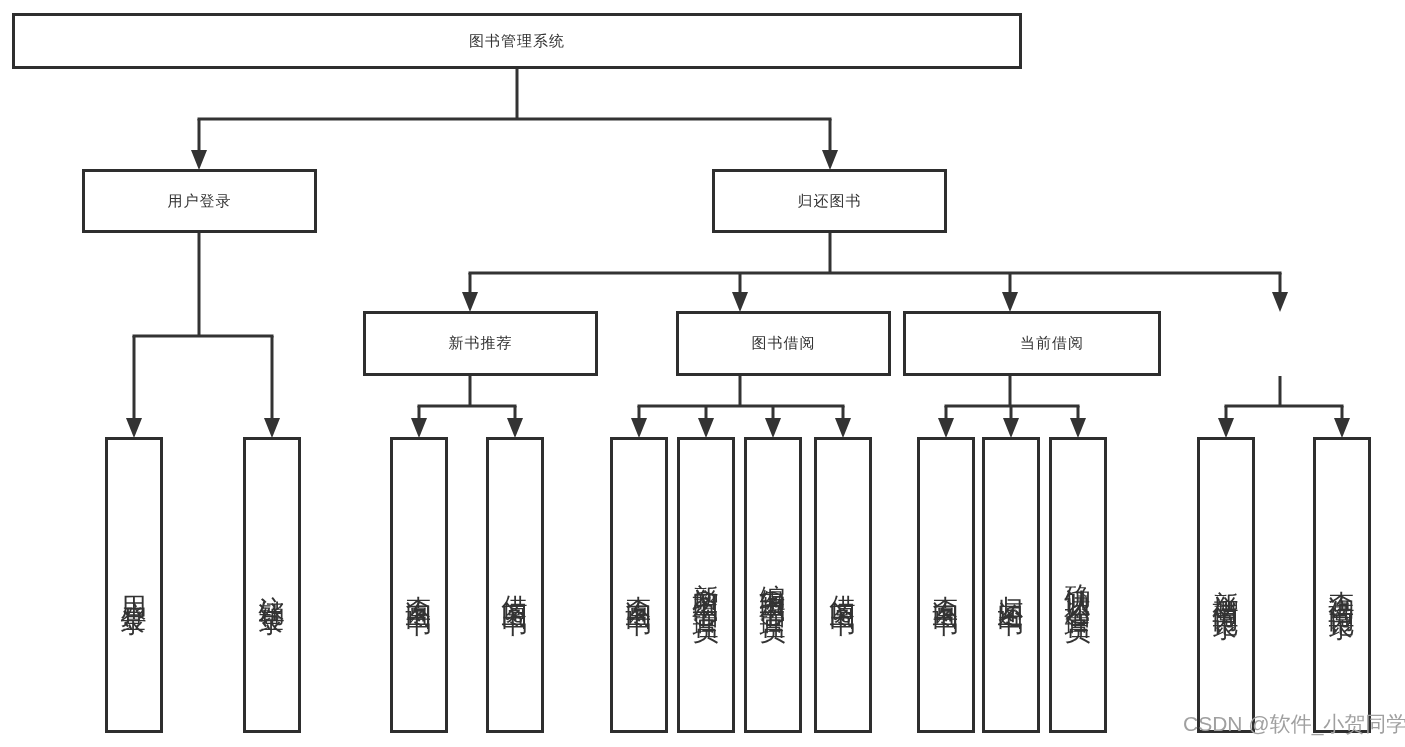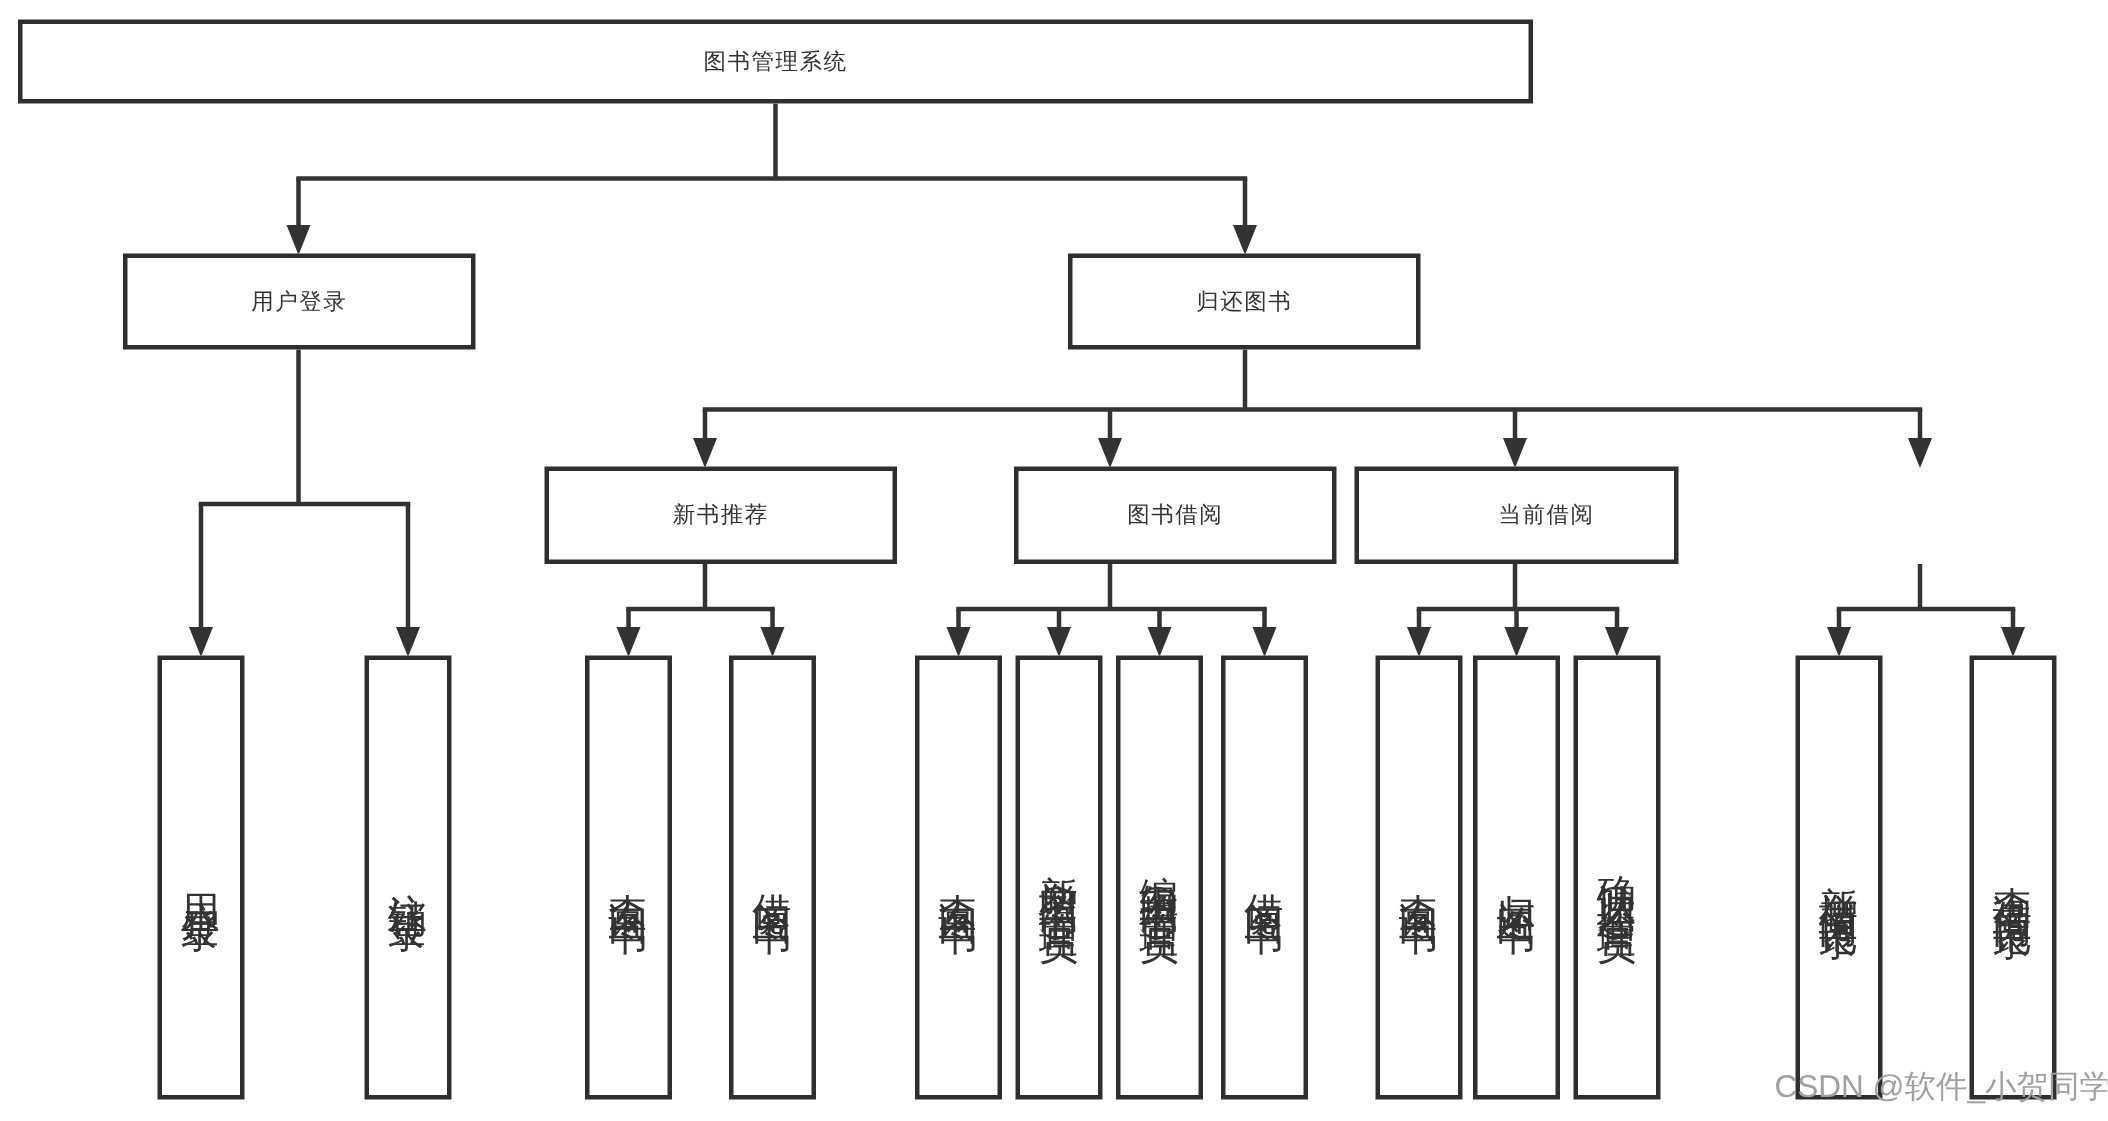--- a/index.html
+++ b/index.html
@@ -142,21 +142,21 @@
   <div class="node hbox" style="left:712px; top:169px; width:235px; height:64px;">
     <span class="label">归还图书</span>
   </div>
 
   <div class="node hbox" style="left:363px; top:311px; width:235px; height:65px;">
     <span class="label">新书推荐</span>
   </div>
   <div class="node hbox" style="left:633px; top:311px; width:215px; height:65px;margin-left:43px;">
     <span class="label">图书借阅</span>
   </div>
-  <div class="node hbox" style="left:903px; top:311px; width:216px; height:65px;padding-left:40px;">
+  <div class="node hbox" style="left:903px; top:311px; width:258px; height:65px;padding-left:40px;">
     <span class="label">当前借阅</span>
   </div>
 
   <div class="node vbox" style="left:105px; top:437px; width:58px; height:296px;">
     <span class="label">用户登录</span>
   </div>
   <div class="node vbox" style="left:243px; top:437px; width:58px; height:296px;">
     <span class="label">注销登录</span>
   </div>
 

